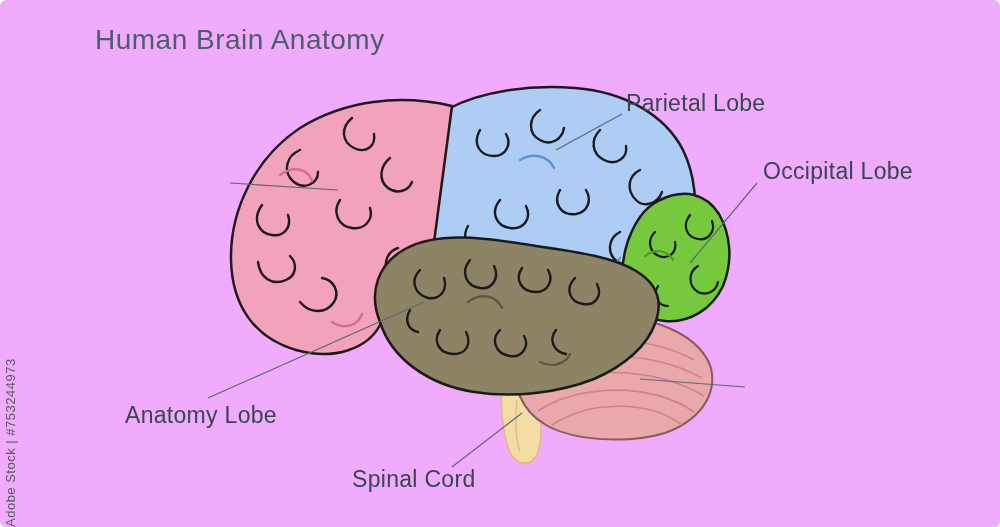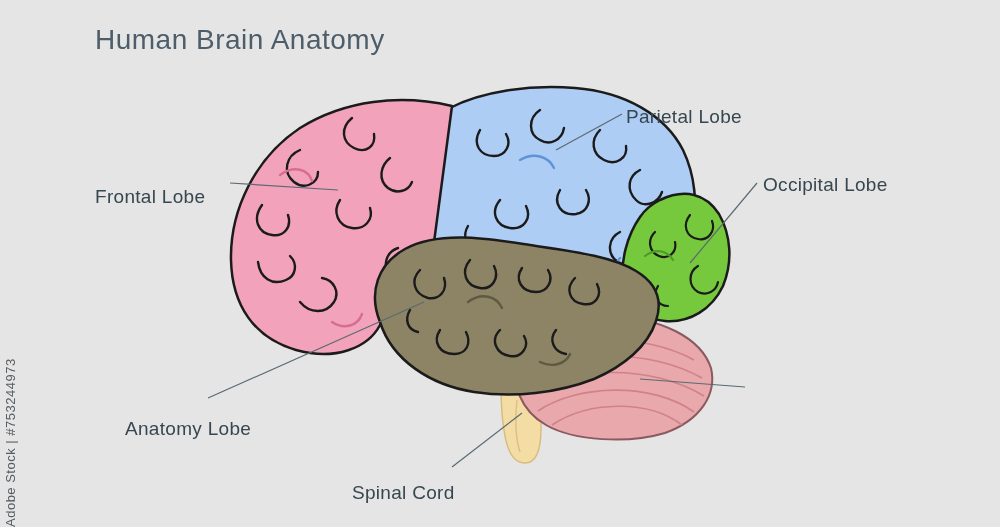--- a/index.html
+++ b/index.html
@@ -5,47 +5,47 @@
   html, body {
     margin: 0;
     padding: 0;
     background: #ffffff;
     font-family: "Liberation Sans", sans-serif;
   }
   .canvas {
     position: relative;
     width: 1000px;
     height: 527px;
-    background: #e5e5e5;
+    background: #f0abfc;
     overflow: hidden;
+    border-radius: 6px;
   }
   .title {
     position: absolute;
     left: 95px;
     top: 24px;
     font-size: 28px;
     font-weight: 400;
     letter-spacing: 0.5px;
     color: #4d5e6a;
   }
   .brain-svg {
     position: absolute;
     left: 0;
     top: 0;
     width: 1000px;
     height: 527px;
   }
   .label {
     position: absolute;
-    font-size: 19px;
+    font-size: 23px;
     font-weight: 400;
     color: #37474f;
     letter-spacing: 0.3px;
     white-space: nowrap;
-    margin-top: 16px;
   }
   .label.frontal   { left: 95px;  top: 170px; }
   .label.parietal  { left: 626px; top: 90px;  }
   .label.occipital { left: 763px; top: 158px; }
   .label.temporal  { left: 125px; top: 402px; }
   .label.cerebellum{ left: 752px; top: 376px; }
   .label.spinal    { left: 352px; top: 466px; }
   .watermark {
     position: absolute;
     left: 3px;
@@ -169,21 +169,20 @@
     <g fill="none" stroke-width="1.2" stroke="#5a6a72">
       <line x1="230" y1="183" x2="338" y2="190"></line>
       <line x1="622" y1="114" x2="556" y2="150"></line>
       <line x1="757" y1="183" x2="690" y2="263"></line>
       <line x1="208" y1="398" x2="424" y2="302"></line>
       <line x1="745" y1="387" x2="640" y2="379"></line>
       <line x1="452" y1="467" x2="522" y2="413"></line>
     </g>
   </svg>
 
-  <div class="label frontal">Frontal Lobe</div>
   <div class="label parietal">Parietal Lobe</div>
   <div class="label occipital">Occipital Lobe</div>
   <div class="label temporal">Anatomy Lobe</div>
   <div class="label spinal">Spinal Cord</div>
 
   <div class="watermark">Adobe Stock | #753244973</div>
 
 </div>
 
 </body></html>

